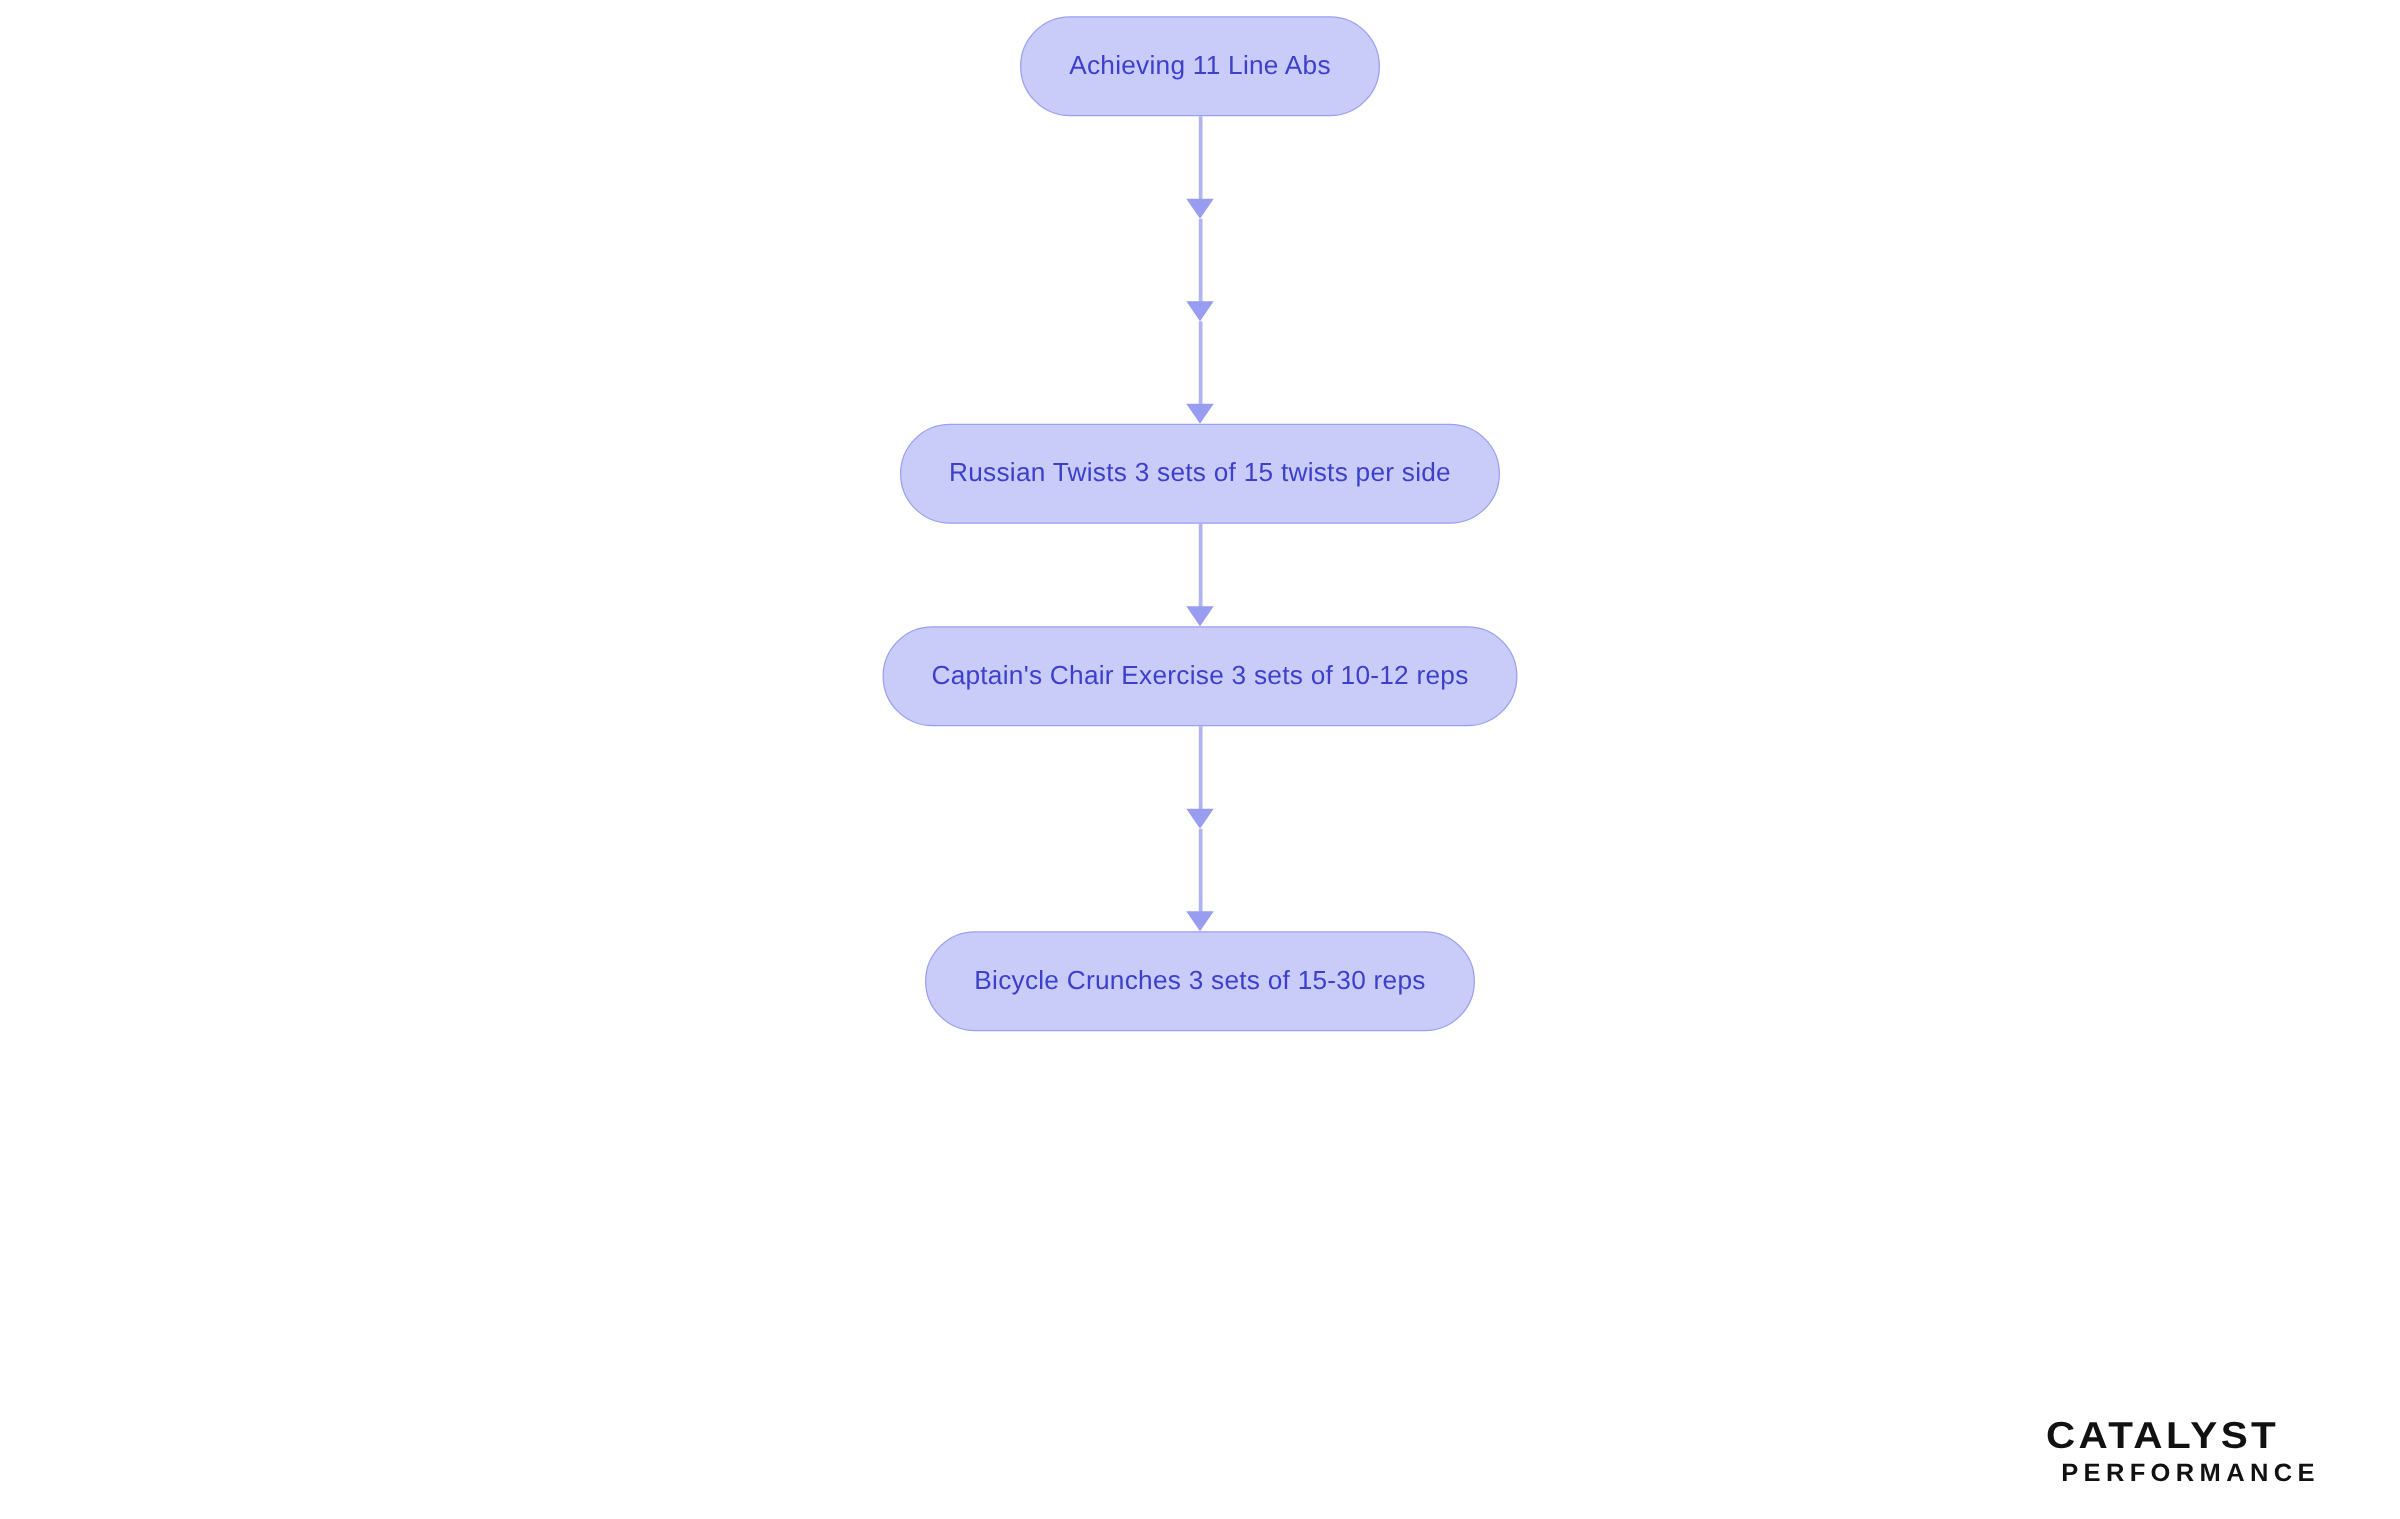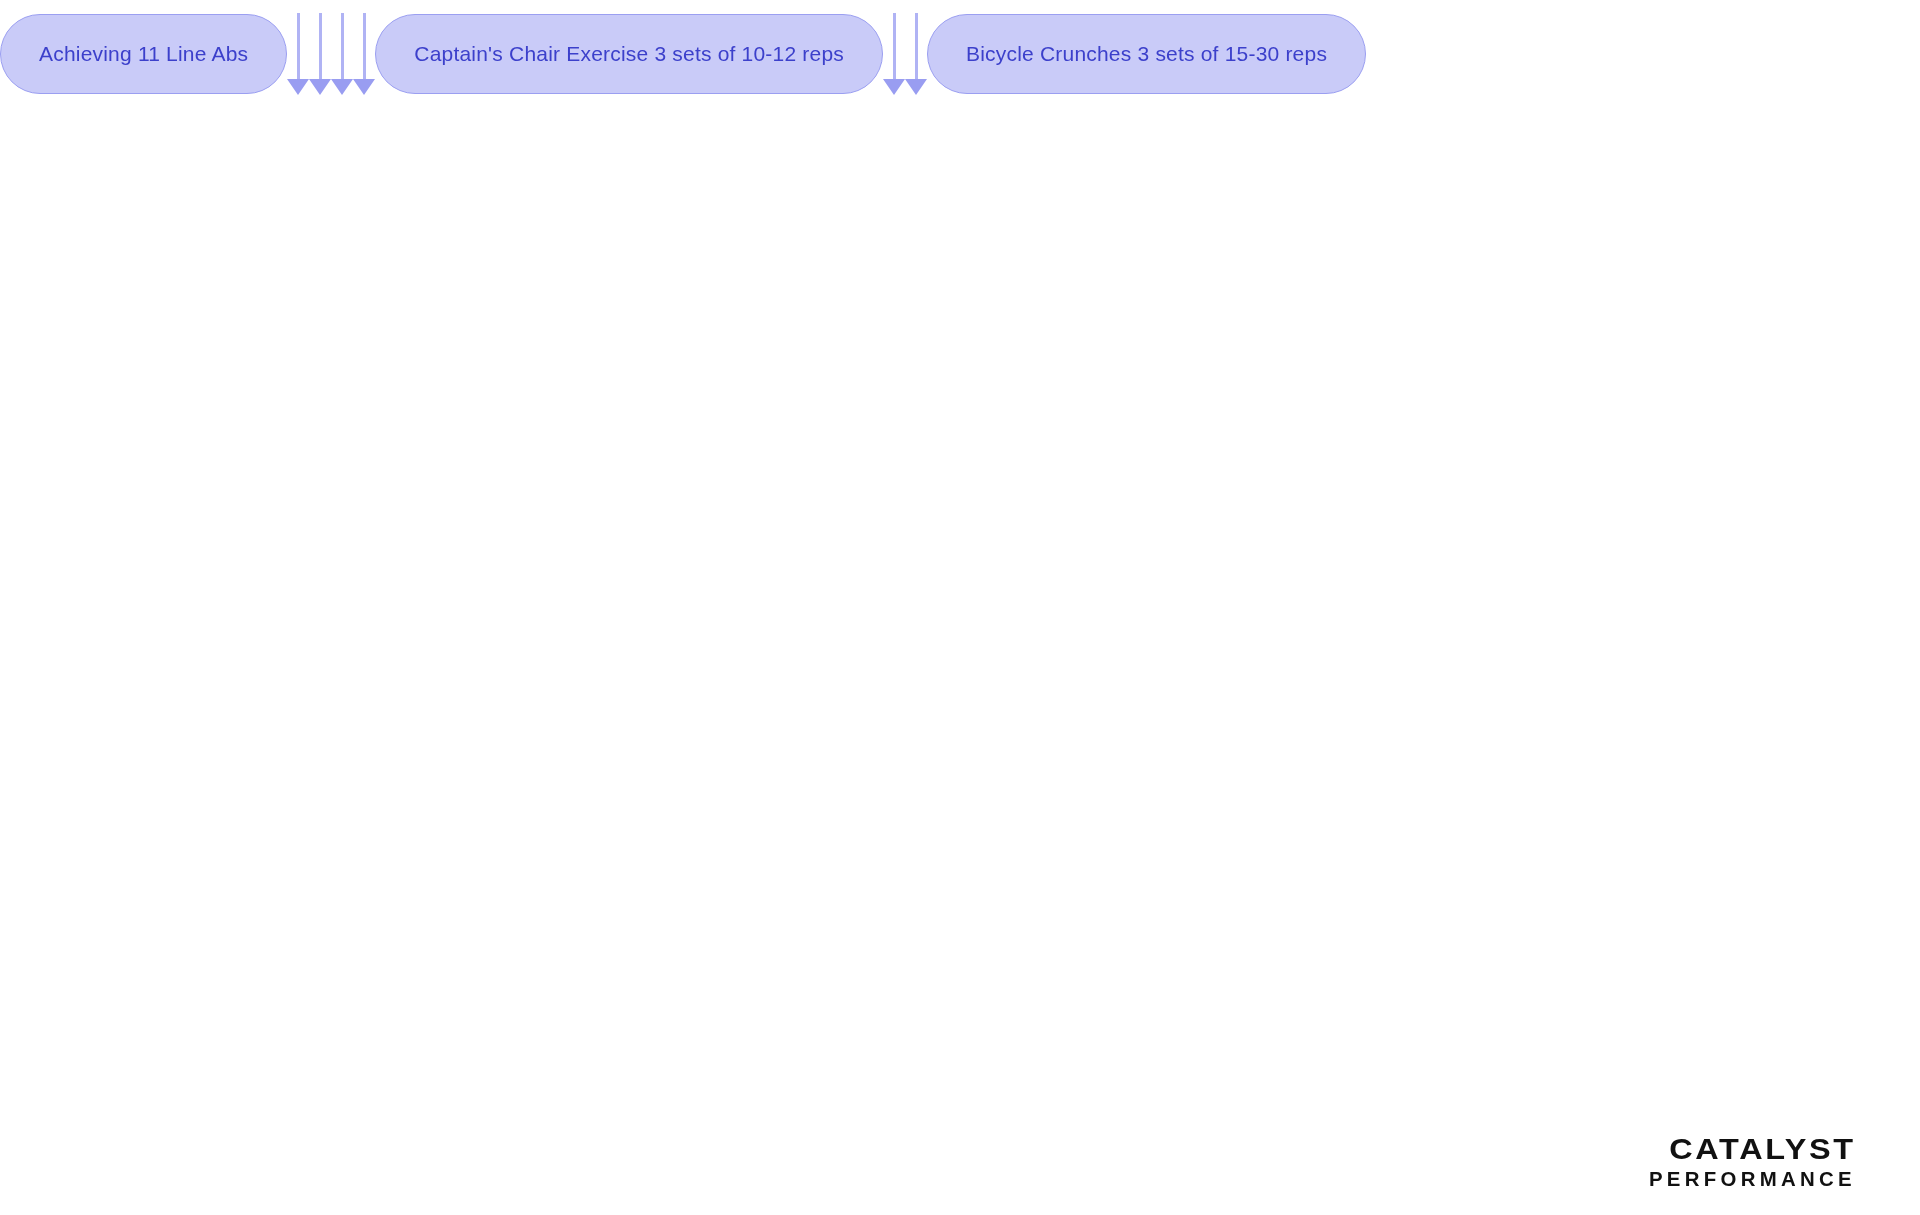--- a/index.html
+++ b/index.html
@@ -18,20 +18,21 @@
     font-family:"Liberation Sans", sans-serif;
     position:relative;
     overflow:hidden;
   }
   .flowchart{
     position:absolute;
     top:13px;
     left:0;
     width:1920px;
     display:flex;
+    flex-direction:column;
     align-items:center;
   }
   .node{
     height:80px;
     display:flex;
     align-items:center;
     justify-content:center;
     padding:0 38px;
     background:var(--node-fill);
     border:1.5px solid var(--node-border);
@@ -57,21 +58,20 @@
     height:0;
     border-left:11px solid transparent;
     border-right:11px solid transparent;
     border-top:16px solid var(--arrow-head);
     margin-top:-1px;
   }
   .brand{
     position:absolute;
     right:64px;
     bottom:26px;
-    text-align:right;
     color:var(--brand-color);
     line-height:1;
   }
   .brand .brand-line1{
     font-size:30px;
     font-weight:900;
     letter-spacing:2.5px;
     transform:scaleX(1.08);
     transform-origin:right center;
     display:block;
@@ -105,20 +105,23 @@
     <div class="line"></div>
     <div class="head"></div>
   </div>
 
 
   <div class="connector">
     <div class="line"></div>
     <div class="head"></div>
   </div>
 
+  <div class="node">
+    <span>Russian Twists 3 sets of 15 twists per side</span>
+  </div>
 
   <div class="connector">
     <div class="line"></div>
     <div class="head"></div>
   </div>
 
   <div class="node">
     <span>Captain's Chair Exercise 3 sets of 10-12 reps</span>
   </div>
 

